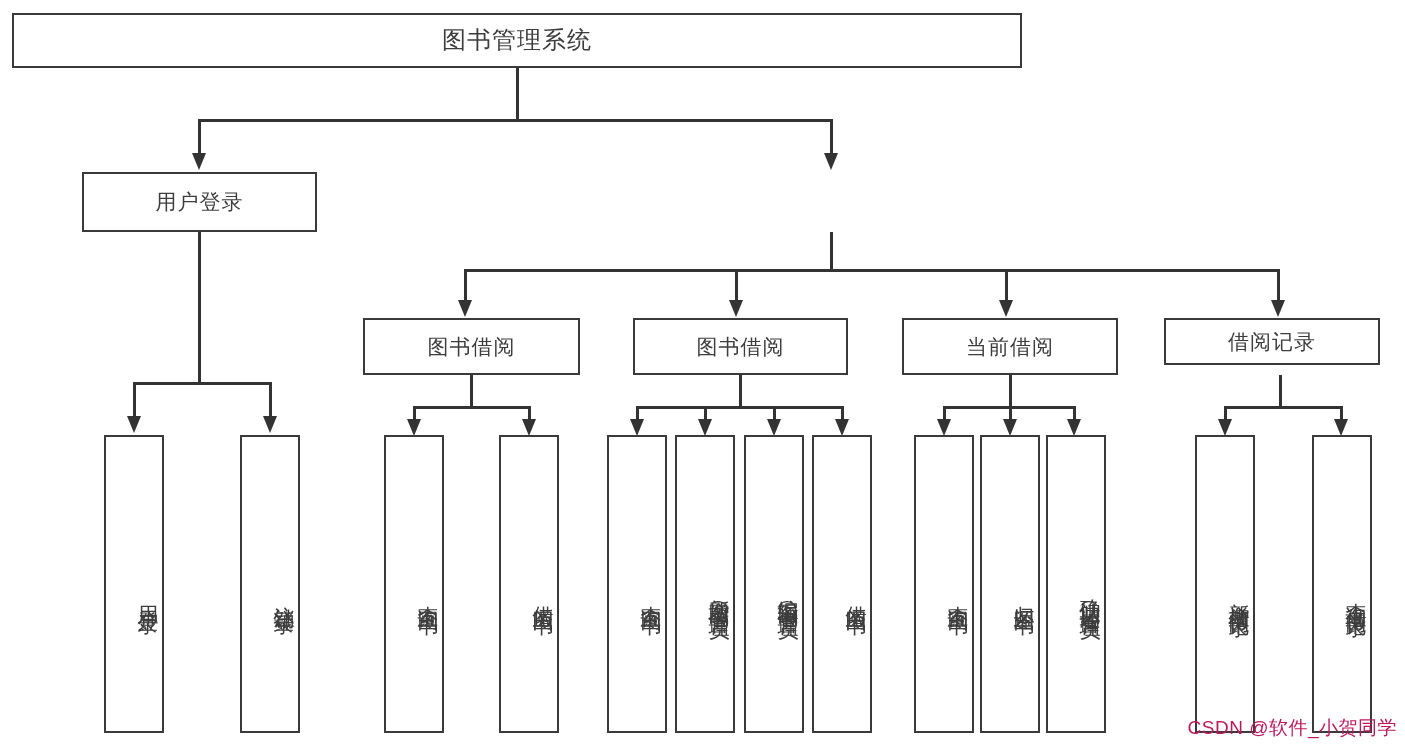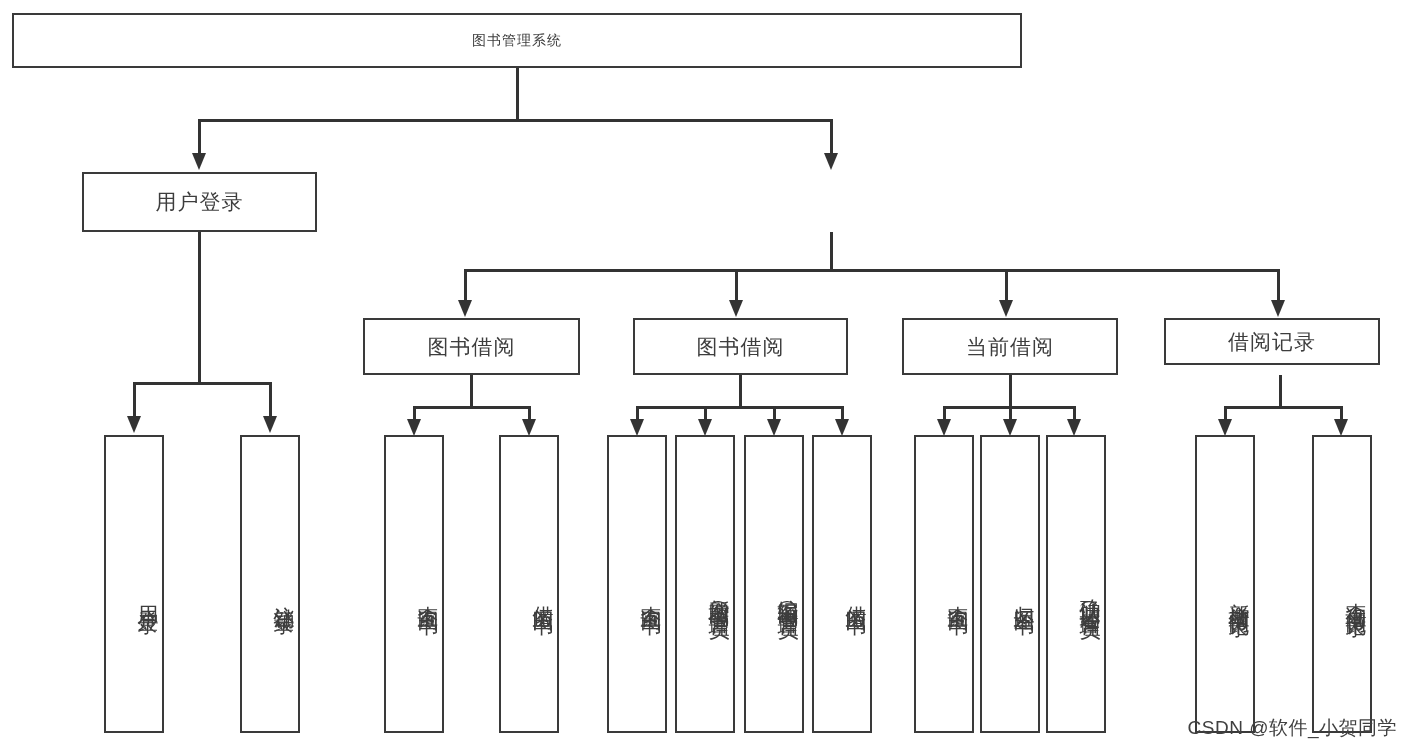--- a/index.html
+++ b/index.html
@@ -28,21 +28,21 @@
     align-items: center;
     justify-content: center;
     color: #3d3d3d;
   }
   .node.horiz {
     font-size: 21px;
     letter-spacing: 1px;
     line-height: 1.2;
   }
   .node.root {
-    font-size: 14px;
+    font-size: 24px;
   }
   .node.vert {
     writing-mode: vertical-rl;
     text-orientation: upright;
     font-size: 21px;
     line-height: 1.32;
     letter-spacing: 3px;
     padding-top: 22px;
     align-items: flex-start;
     justify-content: center;
@@ -67,21 +67,21 @@
     border-left: 7.5px solid transparent;
     border-right: 7.5px solid transparent;
     border-top: 17px solid #333333;
   }
   
   #watermark {
     position: absolute;
     right: 8px;
     bottom: 6px;
     font-size: 19px;
-    color: #404040;
+    color: #be185d;
     letter-spacing: 0.5px;
     white-space: nowrap;
     pointer-events: none;
   }
 </style>
 </head>
 <body>
 
 <div id="canvas">
 

